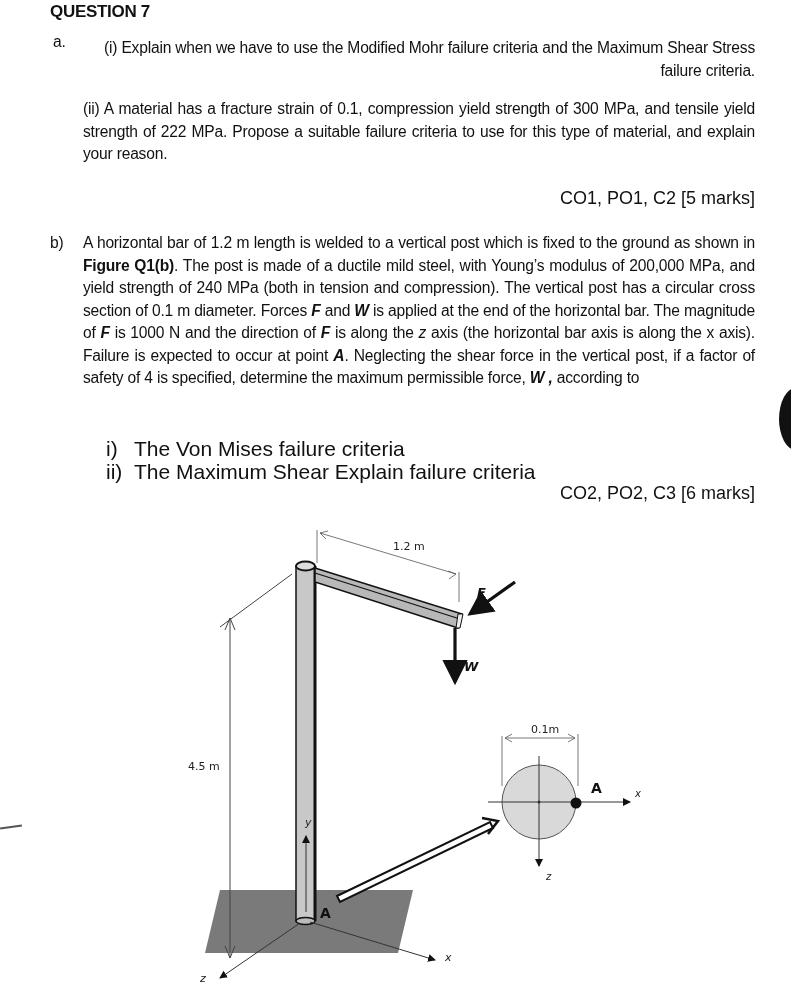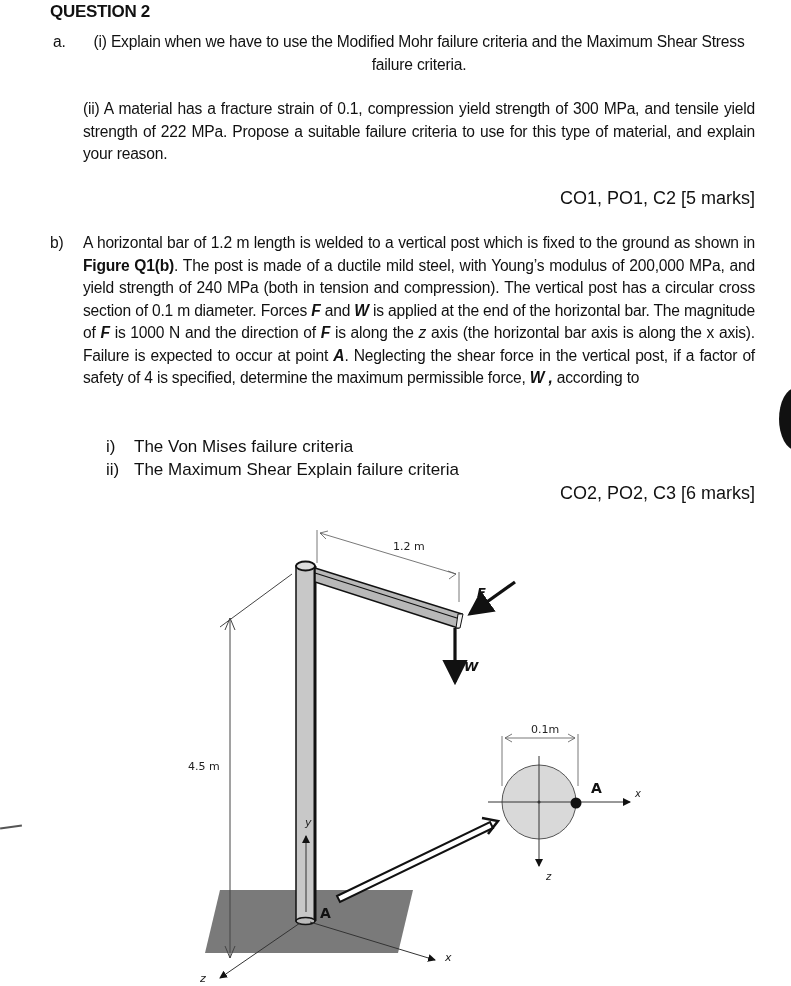--- a/index.html
+++ b/index.html
@@ -6,42 +6,42 @@
     body {
       width: 791px; height: 986px; position: relative; overflow: hidden;
       font-family: "Liberation Sans", sans-serif; color: #111;
     }
     .abs { position: absolute; }
     .title { left: 50px; top: 2px; font-size: 17px; font-weight: bold; letter-spacing: -0.3px; }
     .para { font-size: 15.6px; line-height: 22.5px; letter-spacing: -0.2px; }
     .label-a { left: 53px; top: 31px; }
     .label-b { left: 50px; top: 232px; }
     .block { left: 83px; width: 672px; text-align: justify; }
-    .block-ai { top: 31px; text-align: center; }
+    .block-ai { top: 37px; text-align: right; }
     .block-aii { top: 98px; }
     .block-b { top: 232px; }
     .marks { right: 36px; font-size: 18px; }
     .marks1 { top: 188px; }
     .marks2 { top: 483px; }
-    .sub { left: 106px; font-size: 17px; }
+    .sub { left: 106px; font-size: 21px; }
     .sub1 { top: 437px; }
     .sub2 { top: 460px; }
     .sub .num { display: inline-block; width: 28px; }
     b, strong { font-weight: bold; margin-top: 34px; }
     .bi { font-weight: bold; font-style: italic; }
     .it { font-style: italic; }
     .blob { right: -22px; top: 388px; width: 34px; height: 62px; border-radius: 50%; background: #111; }
     .stray { left: 0; top: 826px; width: 22px; height: 2px; background: #555; transform: rotate(-8deg); }
     svg.fig { position: absolute; left: 0; top: 0; }
     .fig text { font-family: "DejaVu Sans", sans-serif; }
   </style>
 </head>
 <body>
 
-<div class="abs title">QUESTION 2</div>
+<div class="abs title">QUESTION 7</div>
 
 <div class="abs para label-a">a.</div>
 <div class="abs para block block-ai">(i)  Explain when we have to use the Modified Mohr failure criteria and the Maximum Shear Stress failure criteria.</div>
 <div class="abs para block block-aii">(ii) A material has a fracture strain of 0.1, compression yield strength of 300 MPa, and tensile yield strength of 222 MPa. Propose a suitable failure criteria to use for this type of material, and explain your reason.</div>
 <div class="abs marks marks1">CO1, PO1, C2  [5 marks]</div>
 
 <div class="abs para label-b">b)</div>
 <div class="abs para block block-b"><span>A horizontal bar of 1.2 m length is welded to a vertical post which is fixed to the ground as shown in </span><b>Figure Q1(b)</b><span>. The post is made of a ductile mild steel, with Young’s modulus of 200,000 MPa, and yield strength of 240 MPa (both in tension and compression). The vertical post has a circular cross section of 0.1 m diameter. Forces </span><span class="bi">F</span><span> and </span><span class="bi">W</span><span> is applied at the end of the horizontal bar. The magnitude of </span><span class="bi">F</span><span> is 1000 N and the direction of </span><span class="bi">F</span><span> is along the </span><span class="it">z</span><span> axis (the horizontal bar axis is along the x axis). Failure is expected to occur at point </span><span class="bi">A</span><span>. Neglecting the shear force in the vertical post, if a factor of safety of 4 is specified, determine the maximum permissible force, </span><span class="bi">W ,</span><span> according to</span></div>
 
 <div class="abs sub sub1"><span class="num">i)</span><span>The Von Mises failure criteria</span></div>

